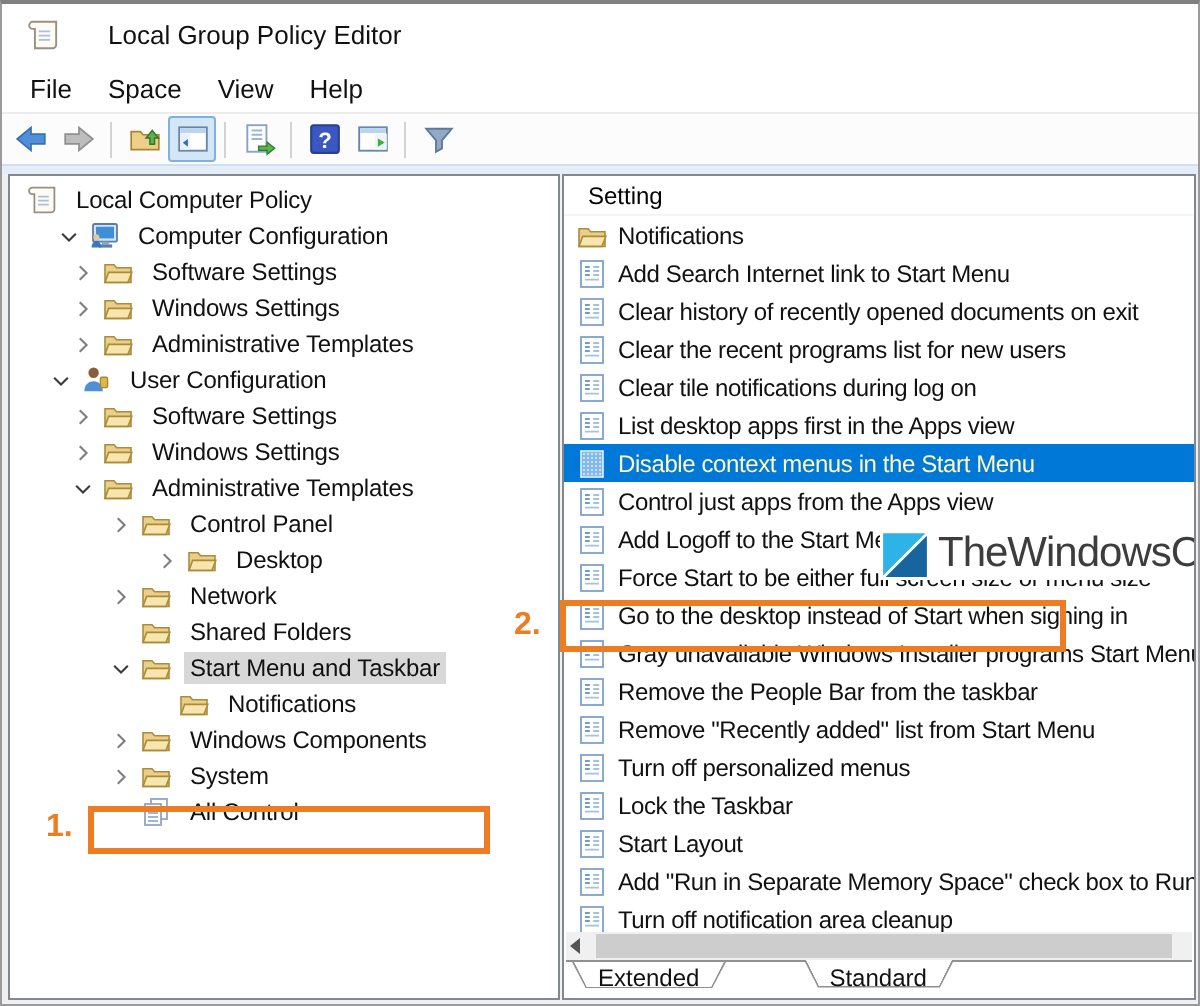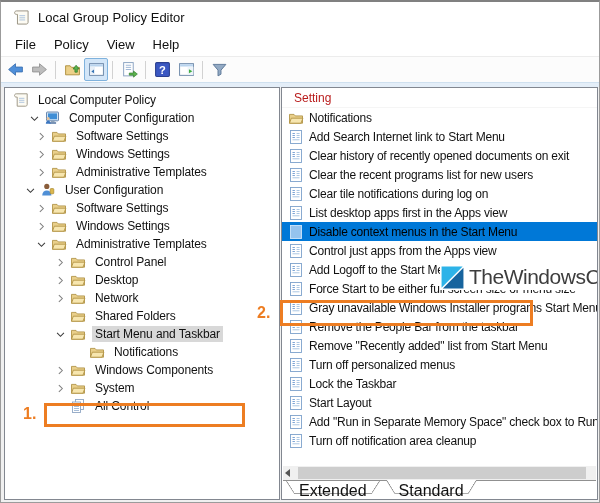--- a/index.html
+++ b/index.html
@@ -5,21 +5,21 @@
   html,body{margin:0;padding:0;background:#fff;}
   *{box-sizing:border-box;}
   #window{
     position:relative;width:600px;height:503px;overflow:hidden;
     background:#fff;border:1px solid #9b9b9b;border-top:2px solid #808080;
     font-family:"Liberation Sans",sans-serif;color:#111;
   }
   
   .titlebar{position:absolute;left:0;top:0;right:0;height:30px;background:#fff;display:flex;align-items:center;padding-left:12px;}
   .titlebar .appicon{width:17px;height:17px;display:inline-flex;}
-  .titlebar .title{font-size:13px;margin-left:8px;text-align:right;}
+  .titlebar .title{font-size:13px;margin-left:24px;text-align:right;}
   
   .menubar{position:absolute;left:0;top:30px;right:0;height:24px;background:#fff;display:flex;align-items:center;padding-left:5px;font-size:13px;}
   .menu-item{padding:3px 9px;cursor:default;}
   
   .toolbar{position:absolute;left:0;top:54px;right:0;height:27px;background:#fcfcfc;border-top:1px solid #ececec;border-bottom:1px solid #cfe0ef;display:flex;align-items:center;padding-left:2px;}
   .tb-btn{width:24px;height:23px;display:inline-flex;align-items:center;justify-content:center;border:1px solid transparent;border-radius:2px;}
   .tb-btn.pressed{background:#d3e6f8;border-color:#7fb2dd;}
   .tb-btn svg{width:17px;height:17px;}
   .tb-sep{width:1px;height:18px;background:#d2d2d2;margin:0 4px;}
   
@@ -30,36 +30,36 @@
   
   .tree{padding-top:3px;}
   .tree-row{height:18px;display:flex;align-items:center;font-size:12px;white-space:nowrap;letter-spacing:-0.1px;}
   .tree-toggle{width:19px;height:16px;display:inline-flex;align-items:center;justify-content:center;flex:0 0 19px;}
   .tree-toggle svg{width:13px;height:13px;}
   .tree-icon{width:17px;height:16px;display:inline-flex;flex:0 0 17px;}
   .tree-icon svg{width:16px;height:16px;}
   .tree-label{margin-left:5px;padding:1px 3px;}
   .tree-label.sel{background:#d8d8d8;}
   
-  .list-header{height:20px;display:flex;align-items:center;padding-left:12px;font-size:12px;color:#b91c1c;border-bottom:1px solid #f5f5f5;}
+  .list-header{height:20px;display:flex;align-items:center;padding-left:12px;font-size:12px;color:#000000;border-bottom:1px solid #f5f5f5;}
   .list-body{position:absolute;left:0;top:20px;right:0;bottom:33px;overflow:hidden;}
   .list-row{height:19px;display:flex;align-items:center;padding-left:6px;font-size:12px;white-space:nowrap;letter-spacing:-0.2px;}
   .list-row .licon{width:16px;height:16px;display:inline-flex;flex:0 0 16px;margin-right:5px;}
   .list-row .licon svg{width:16px;height:16px;}
-  .list-row.sel{background:var(--sel,#0078d7);color:#000000;}
+  .list-row.sel{background:var(--sel,#0078d7);color:#fef9c3;}
   
   .watermark{position:absolute;left:158px;top:176px;right:1px;height:26px;background:#fff;display:flex;align-items:center;z-index:4;}
   .watermark .logo{width:25px;height:25px;display:inline-flex;}
   .watermark .wm-text{font-size:21px;color:#3d3d3d;margin-left:4px;letter-spacing:-0.5px;}
   
   .hscroll{position:absolute;left:1px;right:1px;bottom:19px;height:14px;background:#f0f0f0;z-index:5;}
   .hs-left{position:absolute;left:2px;top:3px;width:0;height:0;border-top:4px solid transparent;border-bottom:4px solid transparent;border-right:5px solid #555;}
   .hs-thumb{position:absolute;left:15px;right:10px;top:1px;height:12px;background:#cdcdcd;}
   
-  .tabstrip{position:absolute;left:1px;right:1px;bottom:1px;height:18px;background:#fff;border-top:1px solid #909090;display:flex;padding-left:3px;font-size:16px;z-index:6;}
+  .tabstrip{position:absolute;left:1px;right:1px;bottom:1px;height:18px;background:#fff;border-top:1px solid #909090;display:flex;padding-left:3px;font-size:12px;z-index:6;gap:33px;}
   .tab{position:relative;padding:1px 13px 0;margin-right:6px;cursor:default;}
   .tab .shape{position:absolute;left:0;right:0;top:0;bottom:1px;background:#fff;border:1px solid #909090;border-top:none;transform:perspective(9px) rotateX(-7deg);transform-origin:top center;}
   .tab.active .shape{top:-1px;}
   .tab .tlabel{position:relative;z-index:1;}
   
   .ann-label{position:absolute;font-size:16px;font-weight:bold;color:var(--ann,#ed7d22);z-index:8;}
   .ann-box{position:absolute;border:3px solid var(--ann,#ed7d22);z-index:7;pointer-events:none;}
   #ann1-box{left:43px;top:401px;width:201px;height:24px;}
   #ann1-label{left:22px;top:403px;}
   #ann2-box{left:279px;top:298px;width:253px;height:26px;}
@@ -75,21 +75,21 @@
       <svg viewBox="0 0 16 16">
           <path d="M3.2 1.8c-.9 0-1.7.8-1.7 1.7 0 .9.8 1.6 1.7 1.6h1v9.1h8.3c.9 0 1.7-.7 1.7-1.6V1.8H3.2z" fill="#fdfbf3" stroke="#979180" stroke-width="0.9"></path>
           <path d="M6 6.3h5.4M6 8.3h5.4M6 10.3h5.4" stroke="#a9c1dc" stroke-width="0.9"></path>
         </svg>
     </span>
     <span class="title">Local Group Policy Editor</span>
   </div>
 
   <div class="menubar" id="menubar">
       <span class="menu-item">File</span>
-      <span class="menu-item">Policy</span>
+      <span class="menu-item">Space</span>
       <span class="menu-item">View</span>
       <span class="menu-item">Help</span>
     </div>
 
   <div class="toolbar" id="toolbar">
       <span class="tb-btn">
         <span style="display: inline-flex;">
           <svg viewBox="0 0 16 16">
             <path d="M1.5 8L8 2.6v3.1h6.5v4.6H8v3.1z" fill="#4f8fd9" stroke="#3a6fb0" stroke-width="0.8"></path>
           </svg>
@@ -298,21 +298,21 @@
               </svg>
             </span>
             <span class="tree-icon">
               <svg viewBox="0 0 16 16">
                 <path d="M1.5 13.2V4.4h4.5l1.3 1.5h7.2v7.3z" fill="#e9cf8a" stroke="#ab8c3a" stroke-width="0.8"></path>
                 <path d="M1.5 13.2l1.8-5h11.6l-1.9 5z" fill="#f7e6af" stroke="#ab8c3a" stroke-width="0.8"></path>
               </svg>
             </span>
             <span class="tree-label">Control Panel</span>
           </div>
-          <div class="tree-row" style="padding-left: 46px;">
+          <div class="tree-row" style="padding-left: 69px;">
             <span class="tree-toggle">
               <svg viewBox="0 0 16 16">
                 <path d="M6 3.8l4.2 4.2L6 12.2" fill="none" stroke="#7f7f7f" stroke-width="1.3"></path>
               </svg>
             </span>
             <span class="tree-icon">
               <svg viewBox="0 0 16 16">
                 <path d="M1.5 13.2V4.4h4.5l1.3 1.5h7.2v7.3z" fill="#e9cf8a" stroke="#ab8c3a" stroke-width="0.8"></path>
                 <path d="M1.5 13.2l1.8-5h11.6l-1.9 5z" fill="#f7e6af" stroke="#ab8c3a" stroke-width="0.8"></path>
               </svg>
@@ -502,20 +502,30 @@
           </div>
           <div class="list-row">
             <span class="licon">
               <svg viewBox="0 0 16 16">
                 <rect x="2.5" y="1.5" width="11" height="13" fill="#fff" stroke="#7da2cc" stroke-width="0.9"></rect>
                 <path d="M4.5 4.5h2.4M4.5 6.5h2.4M4.5 8.5h2.4" stroke="#6f9bd0" stroke-width="0.9"></path>
                 <path d="M8.6 4.5h3M8.6 6.5h3M8.6 8.5h3M4.5 10.8h7" stroke="#a3c1e0" stroke-width="0.9"></path>
               </svg>
             </span>
             <span>Force Start to be either full screen size or menu size</span>
+          </div>
+          <div class="list-row">
+            <span class="licon">
+              <svg viewBox="0 0 16 16">
+                <rect x="2.5" y="1.5" width="11" height="13" fill="#fff" stroke="#7da2cc" stroke-width="0.9"></rect>
+                <path d="M4.5 4.5h2.4M4.5 6.5h2.4M4.5 8.5h2.4" stroke="#6f9bd0" stroke-width="0.9"></path>
+                <path d="M8.6 4.5h3M8.6 6.5h3M8.6 8.5h3M4.5 10.8h7" stroke="#a3c1e0" stroke-width="0.9"></path>
+              </svg>
+            </span>
+            <span>Go to the desktop instead of Start when signing in</span>
           </div>
           <div class="list-row">
             <span class="licon">
               <svg viewBox="0 0 16 16">
                 <rect x="2.5" y="1.5" width="11" height="13" fill="#fff" stroke="#7da2cc" stroke-width="0.9"></rect>
                 <path d="M4.5 4.5h2.4M4.5 6.5h2.4M4.5 8.5h2.4" stroke="#6f9bd0" stroke-width="0.9"></path>
                 <path d="M8.6 4.5h3M8.6 6.5h3M8.6 8.5h3M4.5 10.8h7" stroke="#a3c1e0" stroke-width="0.9"></path>
               </svg>
             </span>
             <span>Gray unavailable Windows Installer programs Start Menu</span>

